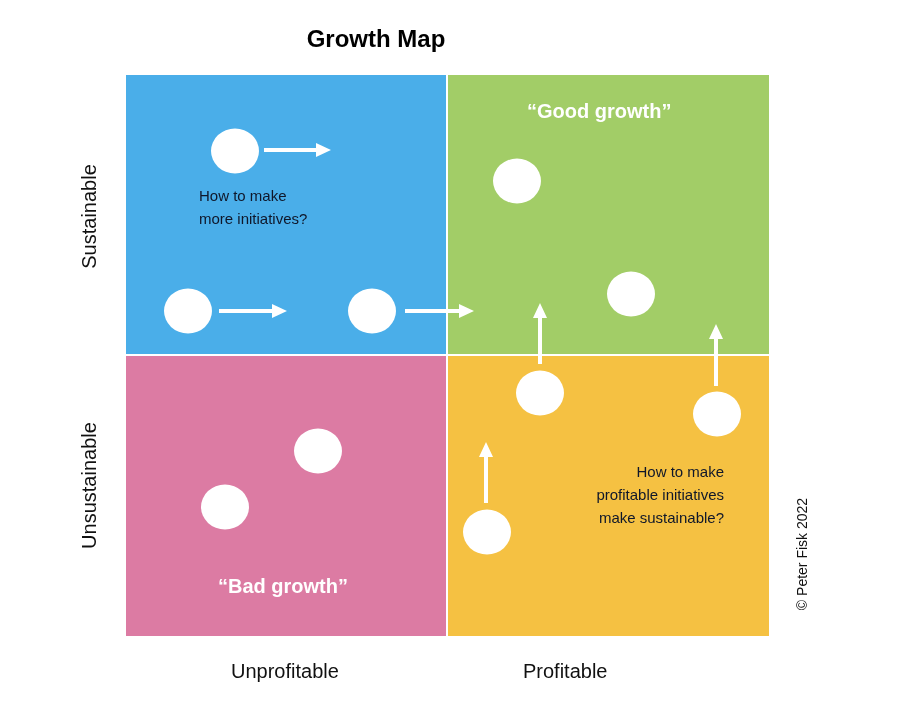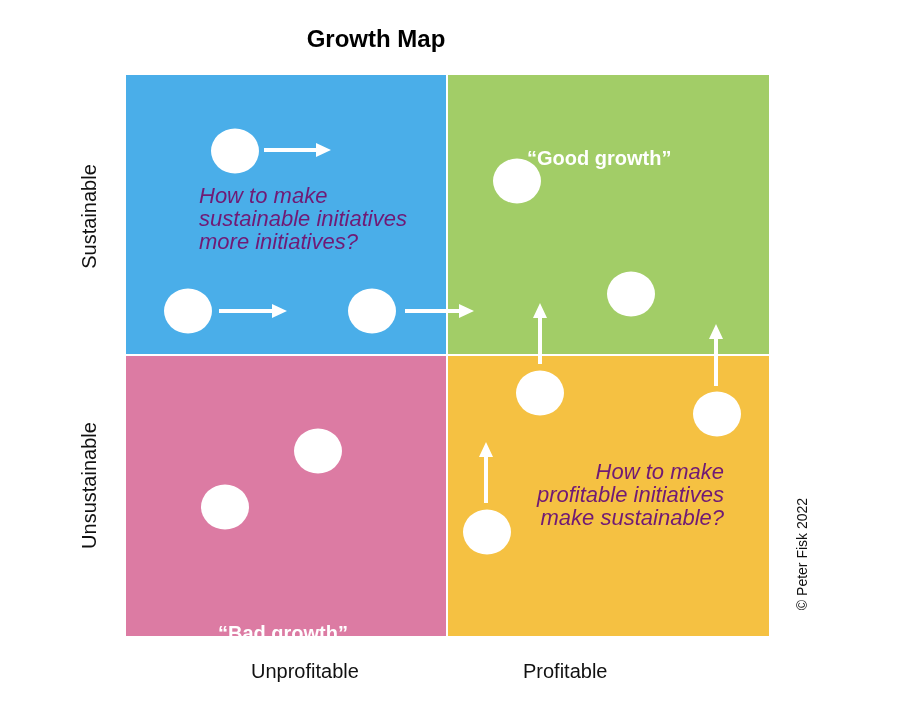--- a/index.html
+++ b/index.html
@@ -5,40 +5,39 @@
   html, body { margin:0; padding:0; background:#ffffff; }
   body { width:900px; height:708px; position:relative; overflow:hidden; font-family:"Liberation Sans", sans-serif; }
   .title { position:absolute; left:0; width:752px; top:25px; text-align:center; font-weight:bold; font-size:24px; color:#000; }
   .quad { position:absolute; }
   .q-tl { left:126px; top:75px; width:320px; height:279px; background:#4AAEE9; }
   .q-tr { left:448px; top:75px; width:321px; height:279px; background:#A2CD67; }
   .q-bl { left:126px; top:356px; width:320px; height:280px; background:#DC7BA3; }
   .q-br { left:448px; top:356px; width:321px; height:280px; background:#F5C142; }
   .dot { position:absolute; background:#fff; border-radius:50%; width:48px; height:45px; transform:translate(-50%,-50%); }
   .arrows { position:absolute; left:0; top:0; width:900px; height:708px; pointer-events:none; }
-  .q-text { position:absolute; font-size:22px; line-height:23px; color:#701a75;font-style:italic; }
+  .q-text { position:absolute; font-size:15px; line-height:23px; color:#0f172a; }
   .q-text div { white-space:nowrap; }
-  .label-white { position:absolute; color:#fff; font-weight:bold; font-size:20px; white-space:nowrap;margin-top:47px; }
+  .label-white { position:absolute; color:#fff; font-weight:bold; font-size:20px; white-space:nowrap; }
   .axis-x { position:absolute; top:660px; font-size:20px; color:#111; white-space:nowrap; }
   .axis-y { position:absolute; font-size:20px; color:#111; white-space:nowrap; transform:rotate(-90deg); transform-origin:center center; }
   .copyright { position:absolute; font-size:14px; color:#111; white-space:nowrap; transform:rotate(-90deg); transform-origin:center center; }
 </style>
 </head>
 <body>
 
 <div class="title">Growth Map</div>
 
 <div class="quad q-tl"></div>
 <div class="quad q-tr"></div>
 <div class="quad q-bl"></div>
 <div class="quad q-br"></div>
 
 <div class="q-text" style="left:199px; top:184px;">
   <div>How to make</div>
-  <div>sustainable initiatives</div>
   <div>more initiatives?</div>
 </div>
 
 <div class="label-white" style="left:527px; top:100px;">“Good growth”</div>
 <div class="label-white" style="left:218px; top:575px;text-align:right;">“Bad growth”</div>
 
 <div class="q-text" style="right:176px; top:460px; text-align:right;">
   <div>How to make</div>
   <div>profitable initiatives</div>
   <div>make sustainable?</div>
@@ -77,19 +76,19 @@
 <div class="dot" style="left:188px; top:311px;"></div>
 <div class="dot" style="left:372px; top:311px;"></div>
 <div class="dot" style="left:517px; top:181px;"></div>
 <div class="dot" style="left:631px; top:294px;"></div>
 <div class="dot" style="left:540px; top:393px;"></div>
 <div class="dot" style="left:717px; top:414px;"></div>
 <div class="dot" style="left:487px; top:532px;"></div>
 <div class="dot" style="left:318px; top:451px;"></div>
 <div class="dot" style="left:225px; top:507px;"></div>
 
-<div class="axis-x" style="left:231px;margin-left:20px;">Unprofitable</div>
+<div class="axis-x" style="left:231px;">Unprofitable</div>
 <div class="axis-x" style="left:523px;">Profitable</div>
 
 <div class="axis-y" style="left:34px; top:205px; width:110px; text-align:center;">Sustainable</div>
 <div class="axis-y" style="left:19px; top:474px; width:140px; text-align:center;">Unsustainable</div>
 
 <div class="copyright" style="left:737px; top:546px; width:130px; text-align:center;">© Peter Fisk 2022</div>
 
 </body></html>

